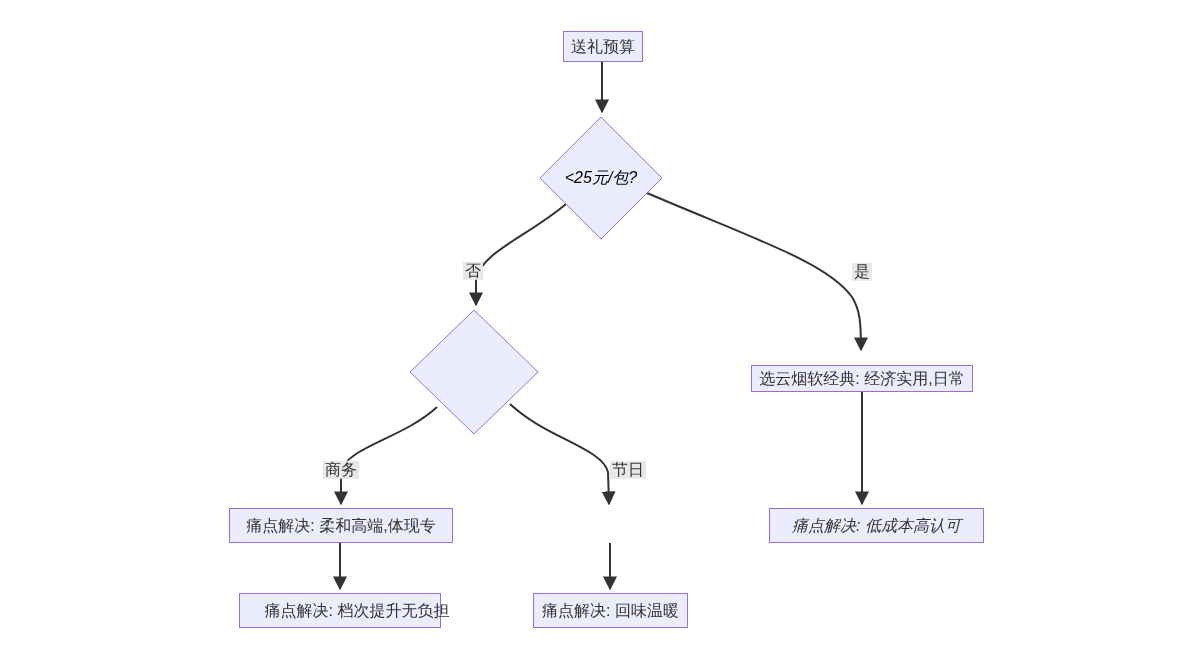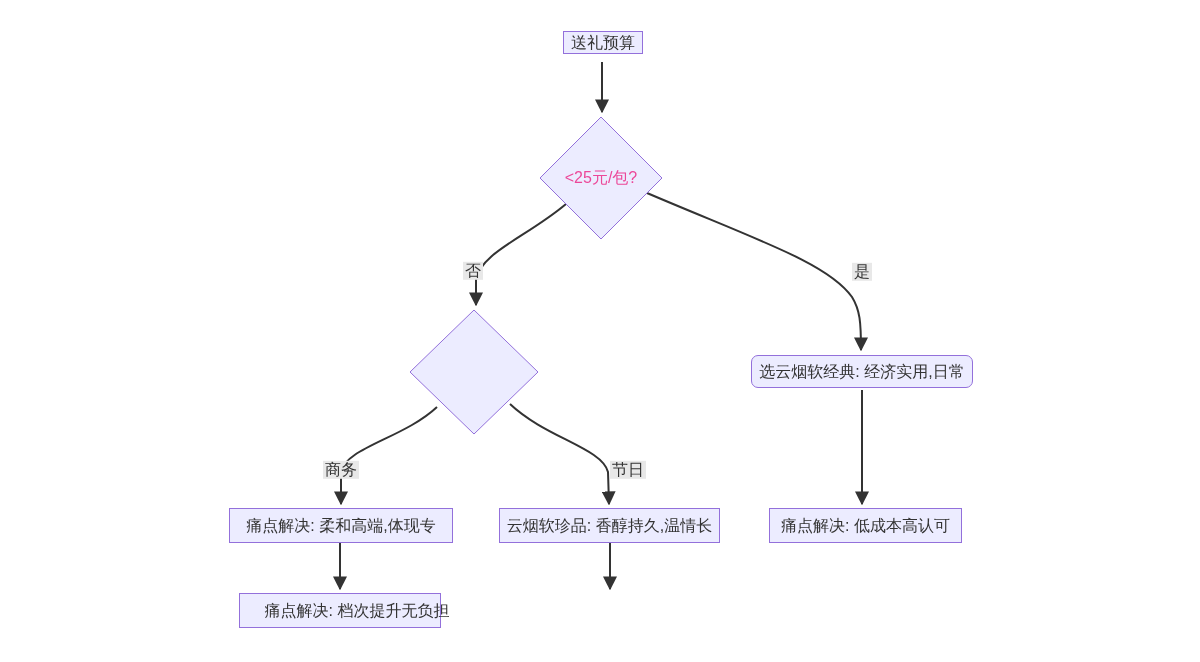--- a/index.html
+++ b/index.html
@@ -36,45 +36,46 @@
     font-size: 16px;
     line-height: 1.2;
     display: flex;
     align-items: center;
     justify-content: center;
     white-space: nowrap;
     text-align: center;
   }
   .diamond-label {
     position: absolute;
-    color: #ec4899;
+    color: #000000;
     font-size: 16px;
     display: flex;
     align-items: center;
     justify-content: center;
     white-space: nowrap;
     background: transparent;
     border: none;
+    font-style: italic;
   }
   .edge-label {
     position: absolute;
     transform: translate(-50%, -50%);
     background: #e8e8e8;
     color: #333333;
     font-size: 16px;
     line-height: 1.15;
     padding: 0 2px;
     white-space: nowrap;
   }
   
-  .n-budget            { left: 563px; top: 31px;  width: 80px;  height: 23px; }
-  .n-classic           { left: 751px; top: 355px; width: 222px; height: 33px; border-radius: 7px; }
+  .n-budget            { left: 563px; top: 31px;  width: 80px;  height: 31px; }
+  .n-classic           { left: 751px; top: 365px; width: 222px; height: 27px; }
   .n-biz-product       { left: 229px; top: 508px; width: 224px; height: 35px; }
   .n-festival-product  { left: 499px; top: 508px; width: 221px; height: 35px; }
-  .n-classic-pain      { left: 769px; top: 508px; width: 193px; height: 35px; }
+  .n-classic-pain      { left: 769px; top: 508px; width: 215px; height: 35px; font-style: italic; }
   .n-biz-pain          { left: 239px; top: 593px; width: 202px; height: 35px; padding-left: 34px; }
   .n-festival-pain     { left: 533px; top: 593px; width: 155px; height: 35px; }
   .d-price-label       { left: 540px; top: 160px; width: 122px; height: 36px; }
   .d-occasion-label    { left: 412px; top: 354px; width: 124px; height: 36px; }
   
   .l-no       { left: 473px; top: 271px; }
   .l-yes      { left: 862px; top: 272px; }
   .l-business { left: 341px; top: 470px; }
   .l-festival { left: 628px; top: 470px; }
 </style>
@@ -102,26 +103,26 @@
     <polygon class="diamond" points="601,117 662,178 601,239 540,178"></polygon>
     <polygon class="diamond" points="474,310 538,372 474,434 410,372"></polygon>
   </svg>
 
   <div class="node n-budget">送礼预算</div>
 
   <div class="node n-classic">选云烟软经典: 经济实用,日常</div>
 
   <div class="node n-biz-product">痛点解决: 柔和高端,体现专</div>
 
-  <div class="node n-festival-product">云烟软珍品: 香醇持久,温情长</div>
 
   <div class="node n-classic-pain">痛点解决: 低成本高认可</div>
 
   <div class="node n-biz-pain">痛点解决: 档次提升无负担</div>
 
+  <div class="node n-festival-pain">痛点解决: 回味温暖</div>
 
   <div class="diamond-label d-price-label">&lt;25元/包?</div>
 
 
   <span class="edge-label l-no">否</span>
 
   <span class="edge-label l-yes">是</span>
 
   <span class="edge-label l-business">商务</span>
 

